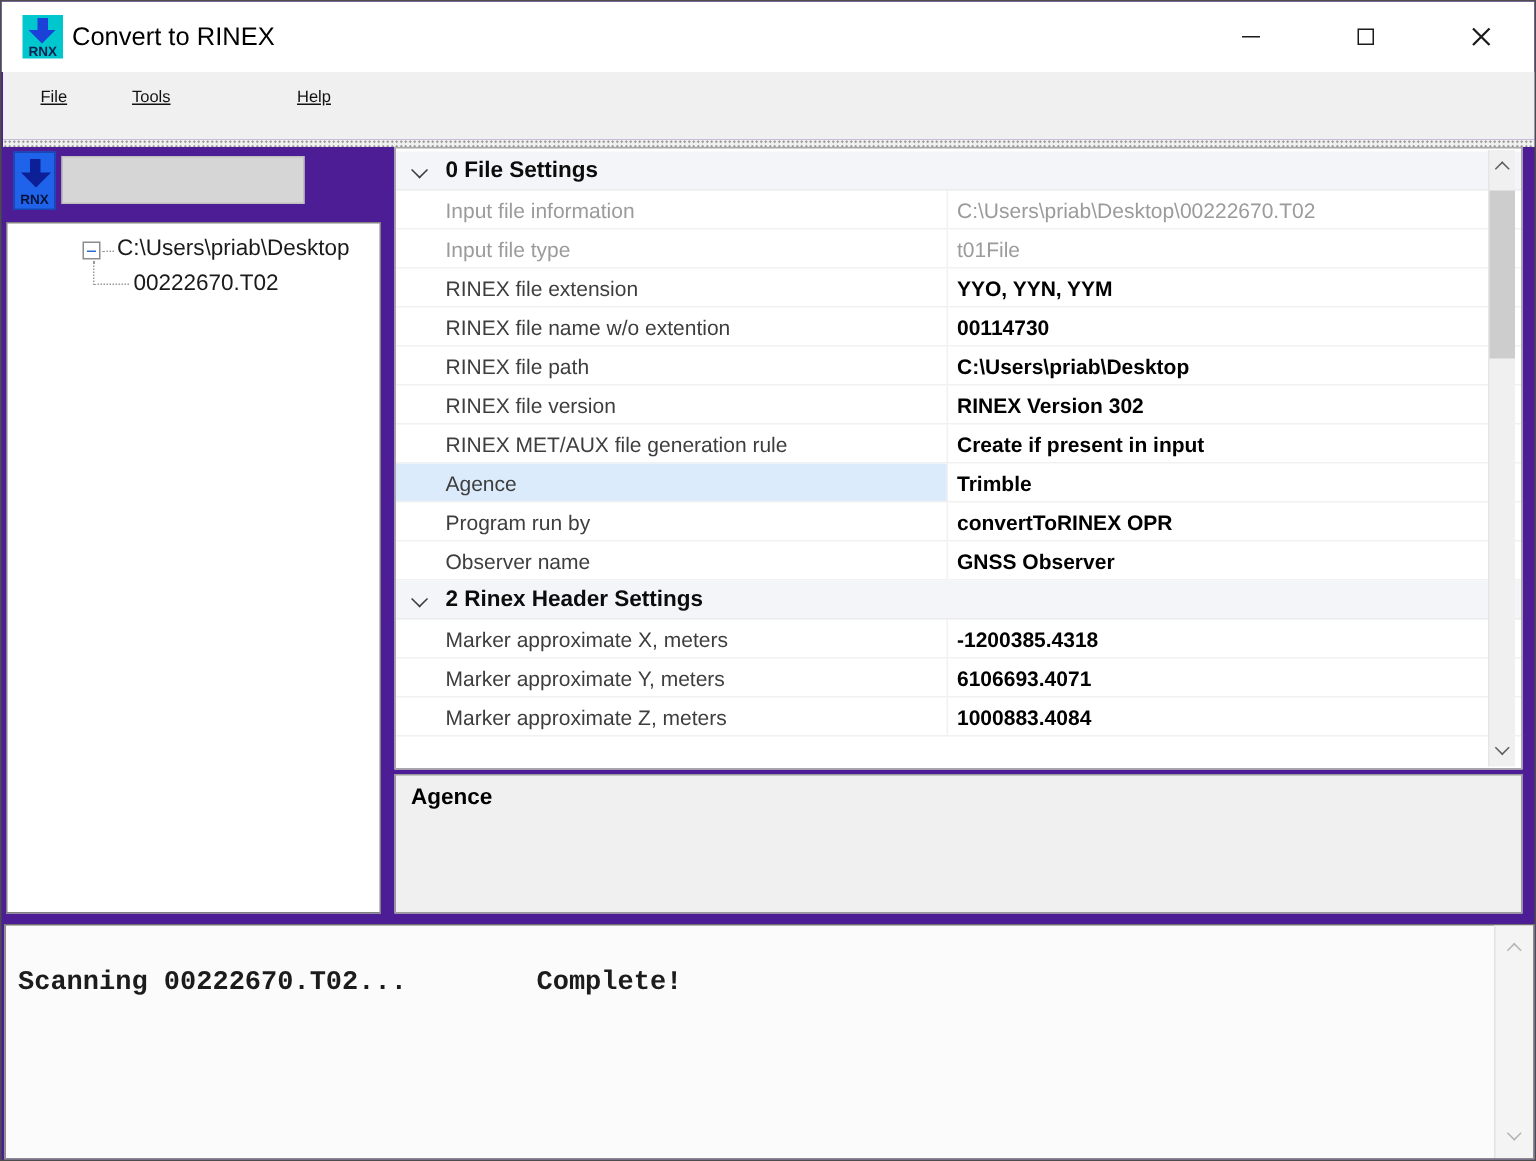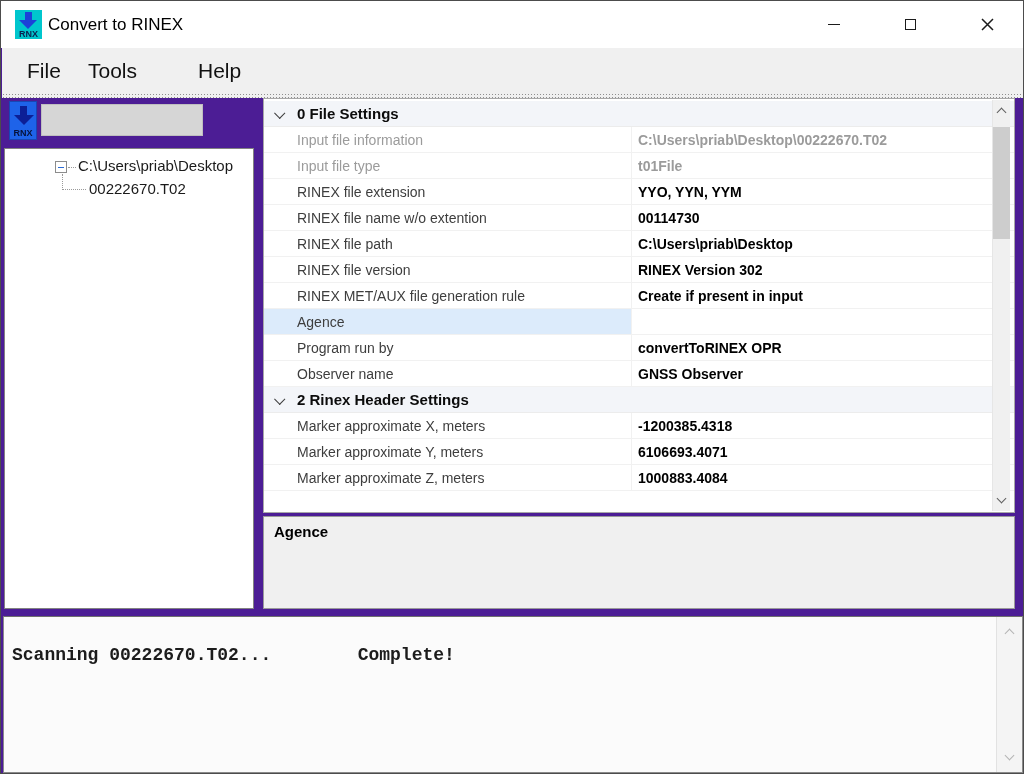--- a/index.html
+++ b/index.html
@@ -24,21 +24,21 @@
     font-size:9px; font-weight:bold; color:#0a2050; letter-spacing:0; }
   .title-text { position:absolute; left:47px; top:14px; font-size:17px; color:#000; }
 
   .win-btn { position:absolute; top:0; width:46px; height:47px; display:flex; align-items:center; justify-content:center; }
   .btn-min { left:810px; } .btn-max { left:886px; } .btn-close { left:963px; }
   .min-glyph { width:12px; height:0; border-top:1.6px solid #1b1b1b; display:block; }
   .max-glyph { width:11px; height:11px; border:1.6px solid #1b1b1b; display:block; background:transparent; }
 
   
   .menubar { position:absolute; left:1px; top:47px; width:1022px; height:45px; background:#f0f0f0; }
-  .menu-item { position:absolute; top:11px; font-size:21px; color:#111; cursor:default; }
+  .menu-item { position:absolute; top:11px; font-size:11px; color:#111; cursor:default;text-decoration:underline; }
   .mi-file { left:25px; } .mi-tools { left:86px; } .mi-help { left:157px;margin-left:39px; }
   .dotted-sep {
     position:absolute; left:1px; top:92px; width:1022px; height:5px; background:#f0f0f0;
     background-image:radial-gradient(#8f8f8f 34%, transparent 36%);
     background-size:3px 3px;
   }
 
   
   .tool-btn {
     position:absolute; left:8px; top:100px; width:28px; height:39px;
@@ -86,21 +86,21 @@
   }
   .item .glabel {
     width:368px; flex:none; padding-left:33px; color:#3e3e3e;
     display:flex; align-items:center; border-right:1px solid #f1f1f1; white-space:nowrap; overflow:hidden;
   }
   .item .gvalue {
     flex:1; padding-left:6px; display:flex; align-items:center;
     font-weight:bold; color:#000; white-space:nowrap; overflow:hidden;
   }
   .item.ro .glabel { color:#9b9b9b; }
-  .item.ro .gvalue { color:#9b9b9b; font-weight:bold; }
+  .item.ro .gvalue { color:#9b9b9b; font-weight:normal; }
   .item.sel .glabel { background:#dcebfb; }
 
   
   .pg-scroll {
     position:absolute; top:1px; right:4px; width:18px; height:411px;
     background:#f0f0f0; border-left:1px solid #e6e6e6;
   }
   .sb-chev { position:absolute; left:5px; width:7px; height:7px;
     border-right:1.7px solid #5f5f5f; border-bottom:1.7px solid #5f5f5f; }
   .sb-up   { top:9px;  transform:rotate(-135deg); }
@@ -211,20 +211,21 @@
         <div class="grow item">
           <span class="glabel">RINEX file version</span>
           <span class="gvalue">RINEX Version 302</span>
         </div>
         <div class="grow item">
           <span class="glabel">RINEX MET/AUX file generation rule</span>
           <span class="gvalue">Create if present in input</span>
         </div>
         <div class="grow item sel">
           <span class="glabel">Agence</span>
+          <span class="gvalue">Trimble</span>
         </div>
         <div class="grow item">
           <span class="glabel">Program run by</span>
           <span class="gvalue">convertToRINEX OPR</span>
         </div>
         <div class="grow item">
           <span class="glabel">Observer name</span>
           <span class="gvalue">GNSS Observer</span>
         </div>
         <div class="grow cat">

